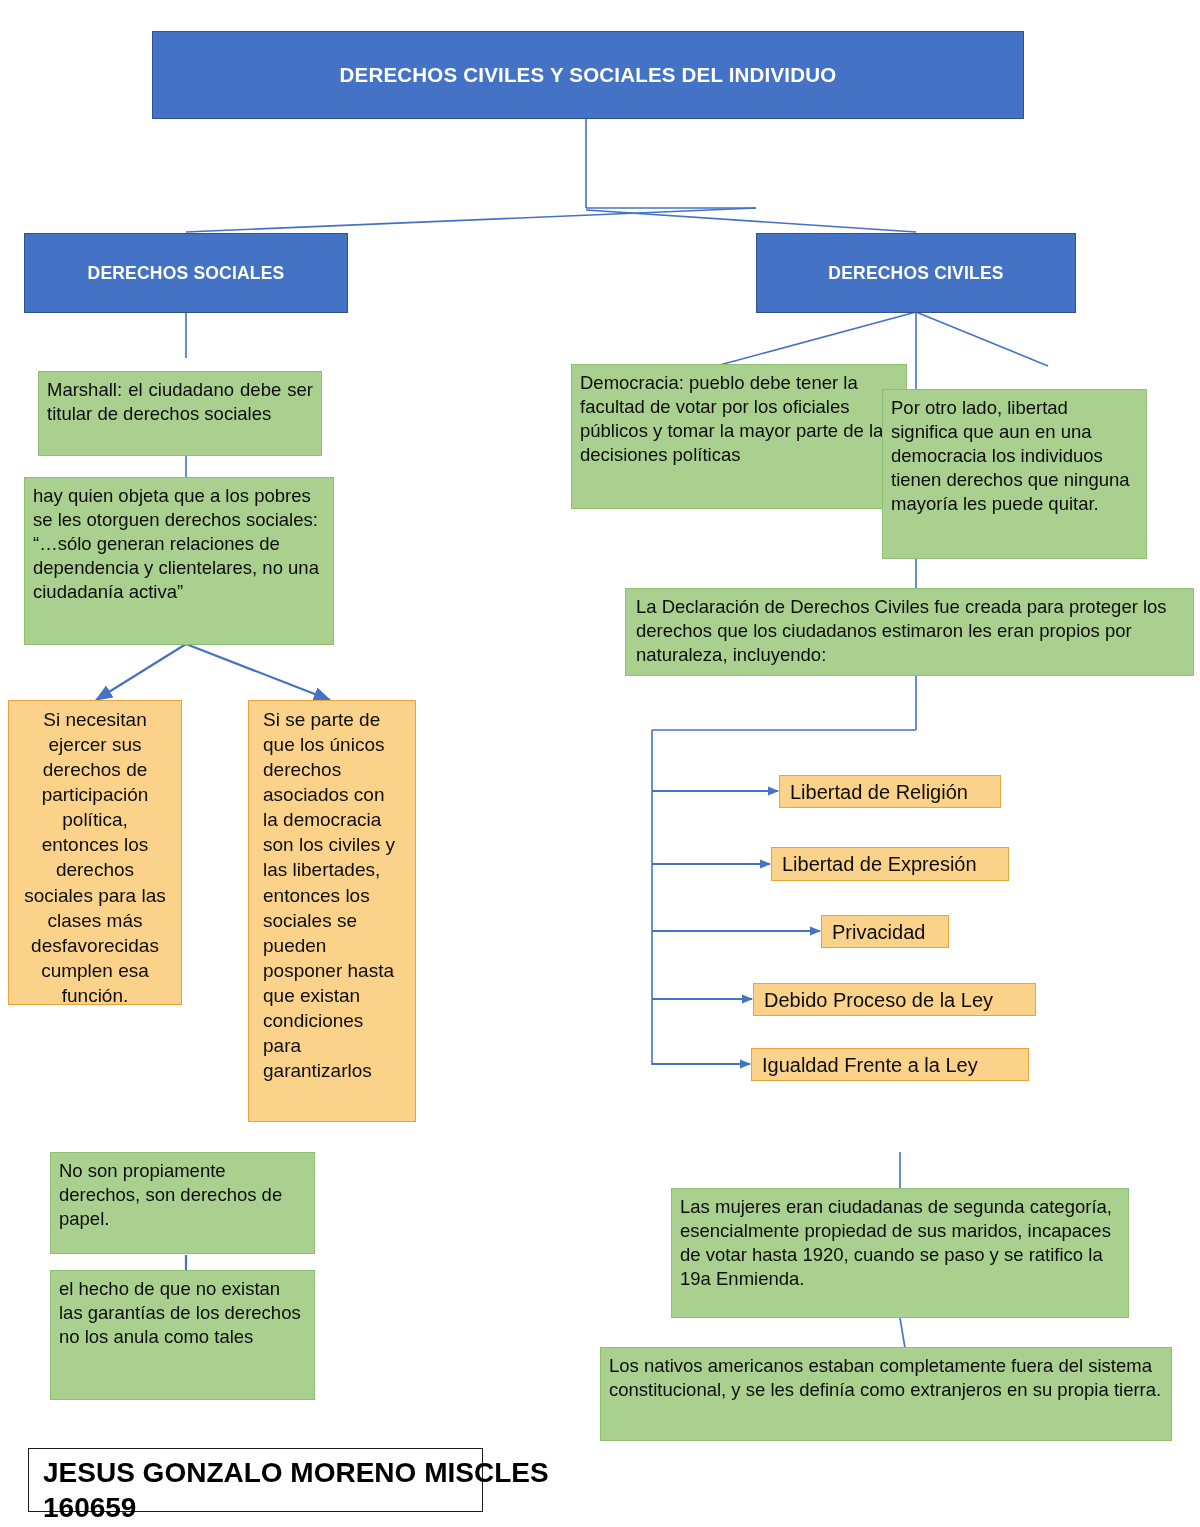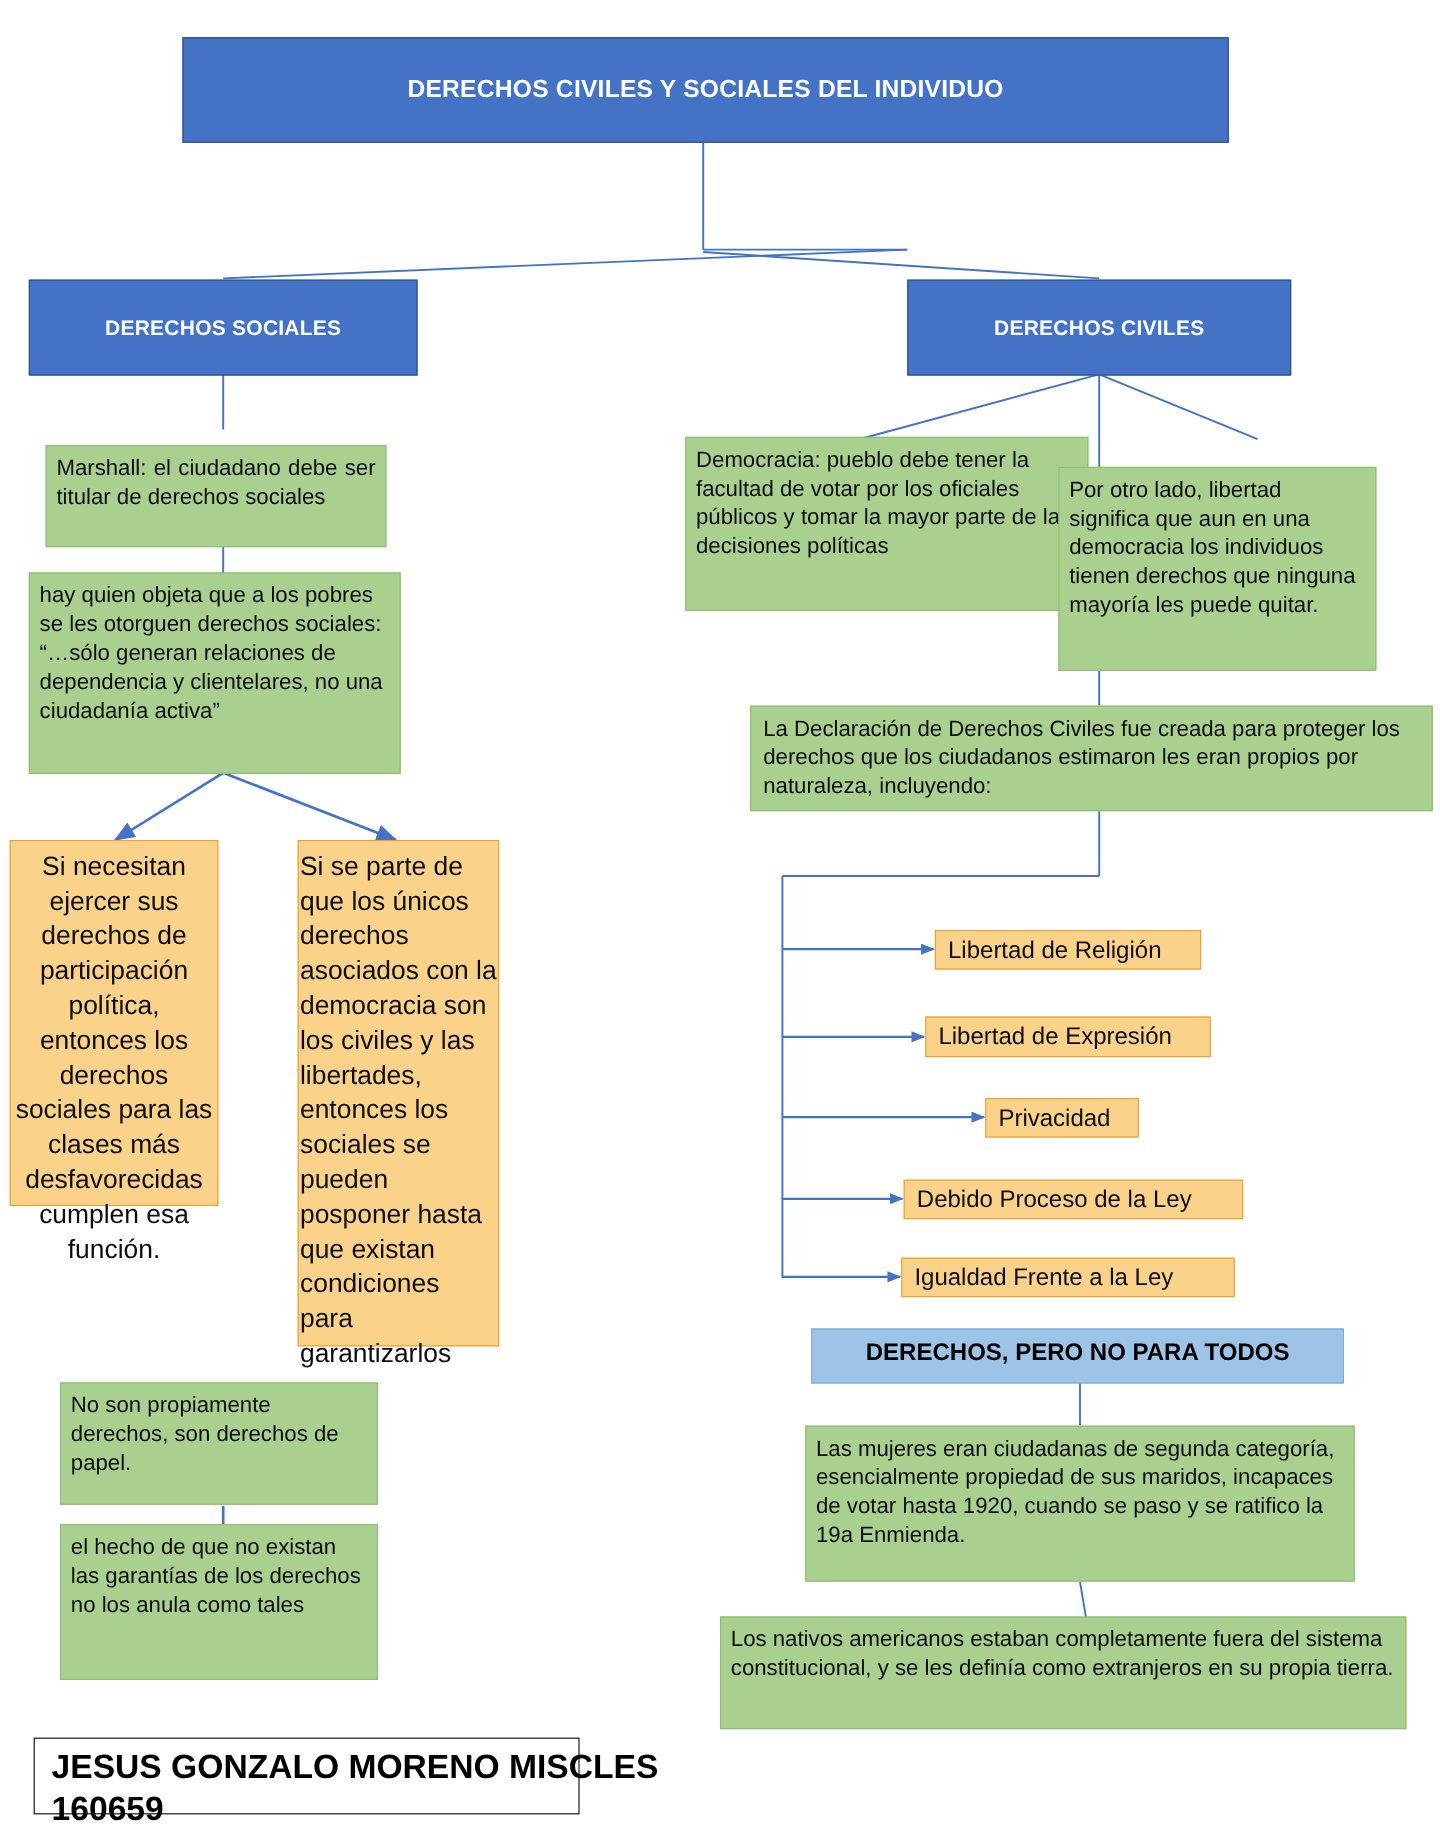--- a/index.html
+++ b/index.html
@@ -50,23 +50,23 @@
     line-height:1.30;
     padding:6px 8px 4px 8px;
   }
   .green.pad-more{padding-left:10px;}
 
   
   .orange{
     background:#FBD28A;
     border:1px solid #E8A33D;
     color:#0d0d0d;
-    font-size:22px;
+    font-size:19px;
     line-height:1.32;
-    padding:6px 1px;
+    padding:6px 14px;
   }
   .orange-tall{text-align:center;}
   .orange-item{
     font-size:20px;
     display:flex;align-items:center;
     padding:3px 10px 3px 10px;
     line-height:1.1;
   }
 
   
@@ -166,23 +166,20 @@
   <div class="node orange orange-item" style="left:779px;top:775px;width:222px;height:33px;">Libertad de Religión</div>
 
   <div class="node orange orange-item" style="left:771px;top:847px;width:238px;height:34px;">Libertad de Expresión</div>
 
   <div class="node orange orange-item" style="left:821px;top:915px;width:128px;height:33px;">Privacidad</div>
 
   <div class="node orange orange-item" style="left:753px;top:983px;width:283px;height:33px;">Debido Proceso de la Ley</div>
 
   <div class="node orange orange-item" style="left:751px;top:1048px;width:278px;height:33px;">Igualdad Frente a la Ley</div>
 
-  <div class="node blue-light" style="left:676px;top:1107px;width:444px;height:46px;">
-    <span>DERECHOS, PERO NO PARA TODOS</span>
-  </div>
 
   <div class="node green" style="left:671px;top:1188px;width:458px;height:130px;">Las mujeres eran ciudadanas de segunda categoría, esencialmente propiedad de sus maridos, incapaces de votar hasta 1920, cuando se paso y se ratifico la 19a Enmienda.</div>
 
   <div class="node green" style="left:600px;top:1347px;width:572px;height:94px;">Los nativos americanos estaban completamente fuera del sistema constitucional, y se les definía como extranjeros en su propia tierra.</div>
 
   <div class="node plate" style="left:28px;top:1448px;width:455px;height:64px;">
     <div>JESUS GONZALO MORENO MISCLES</div>
     <div>160659</div>
   </div>
 

